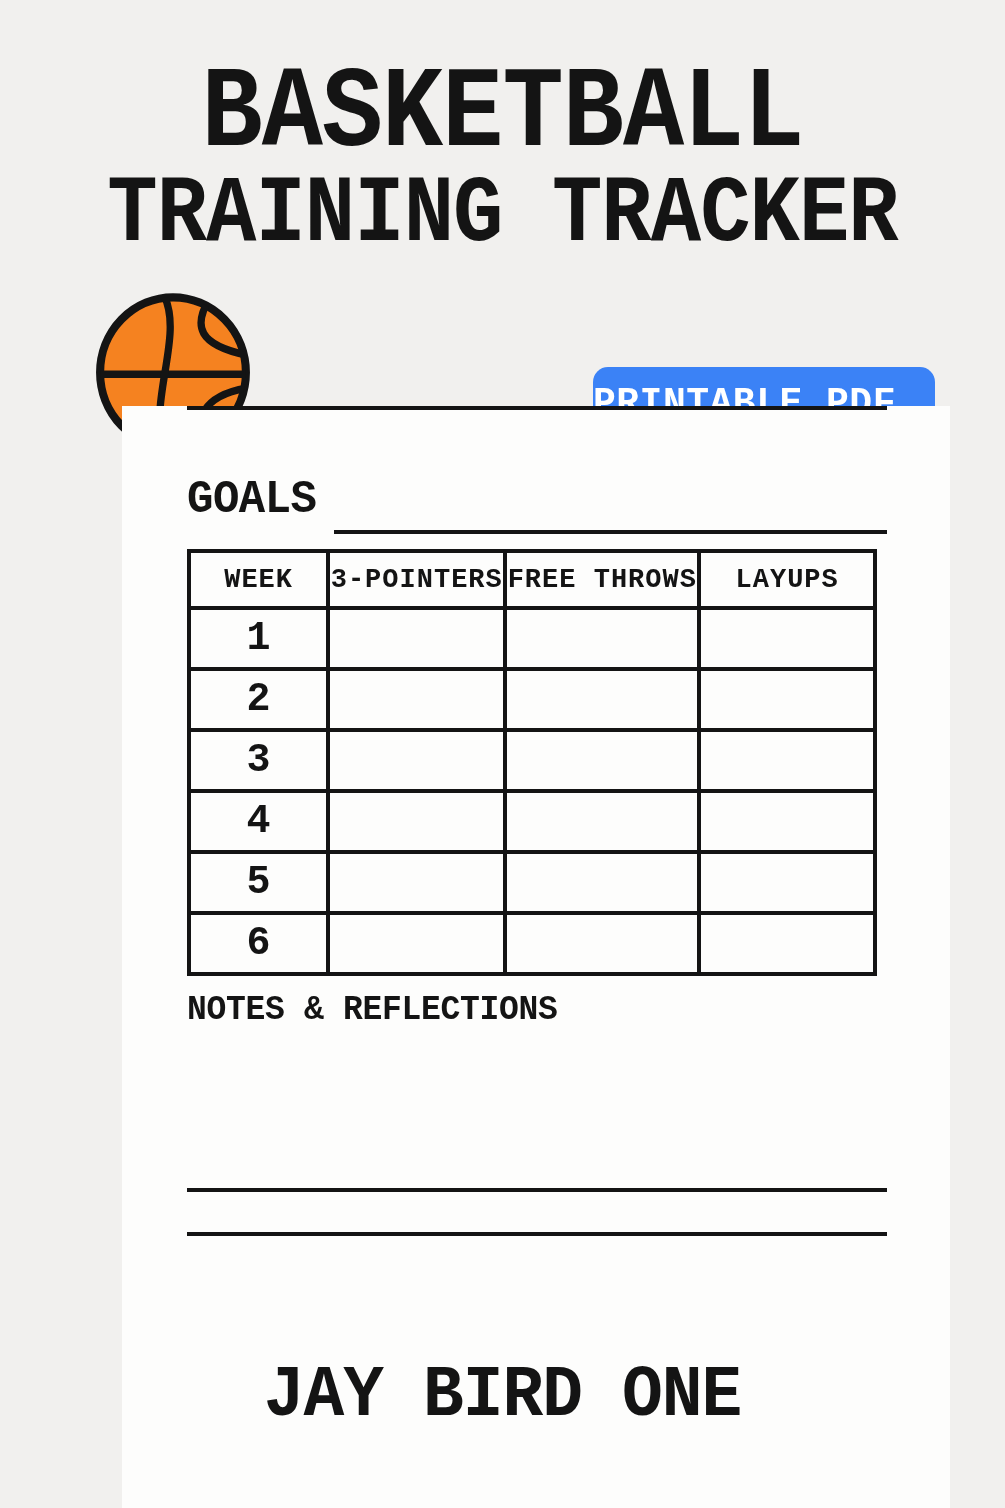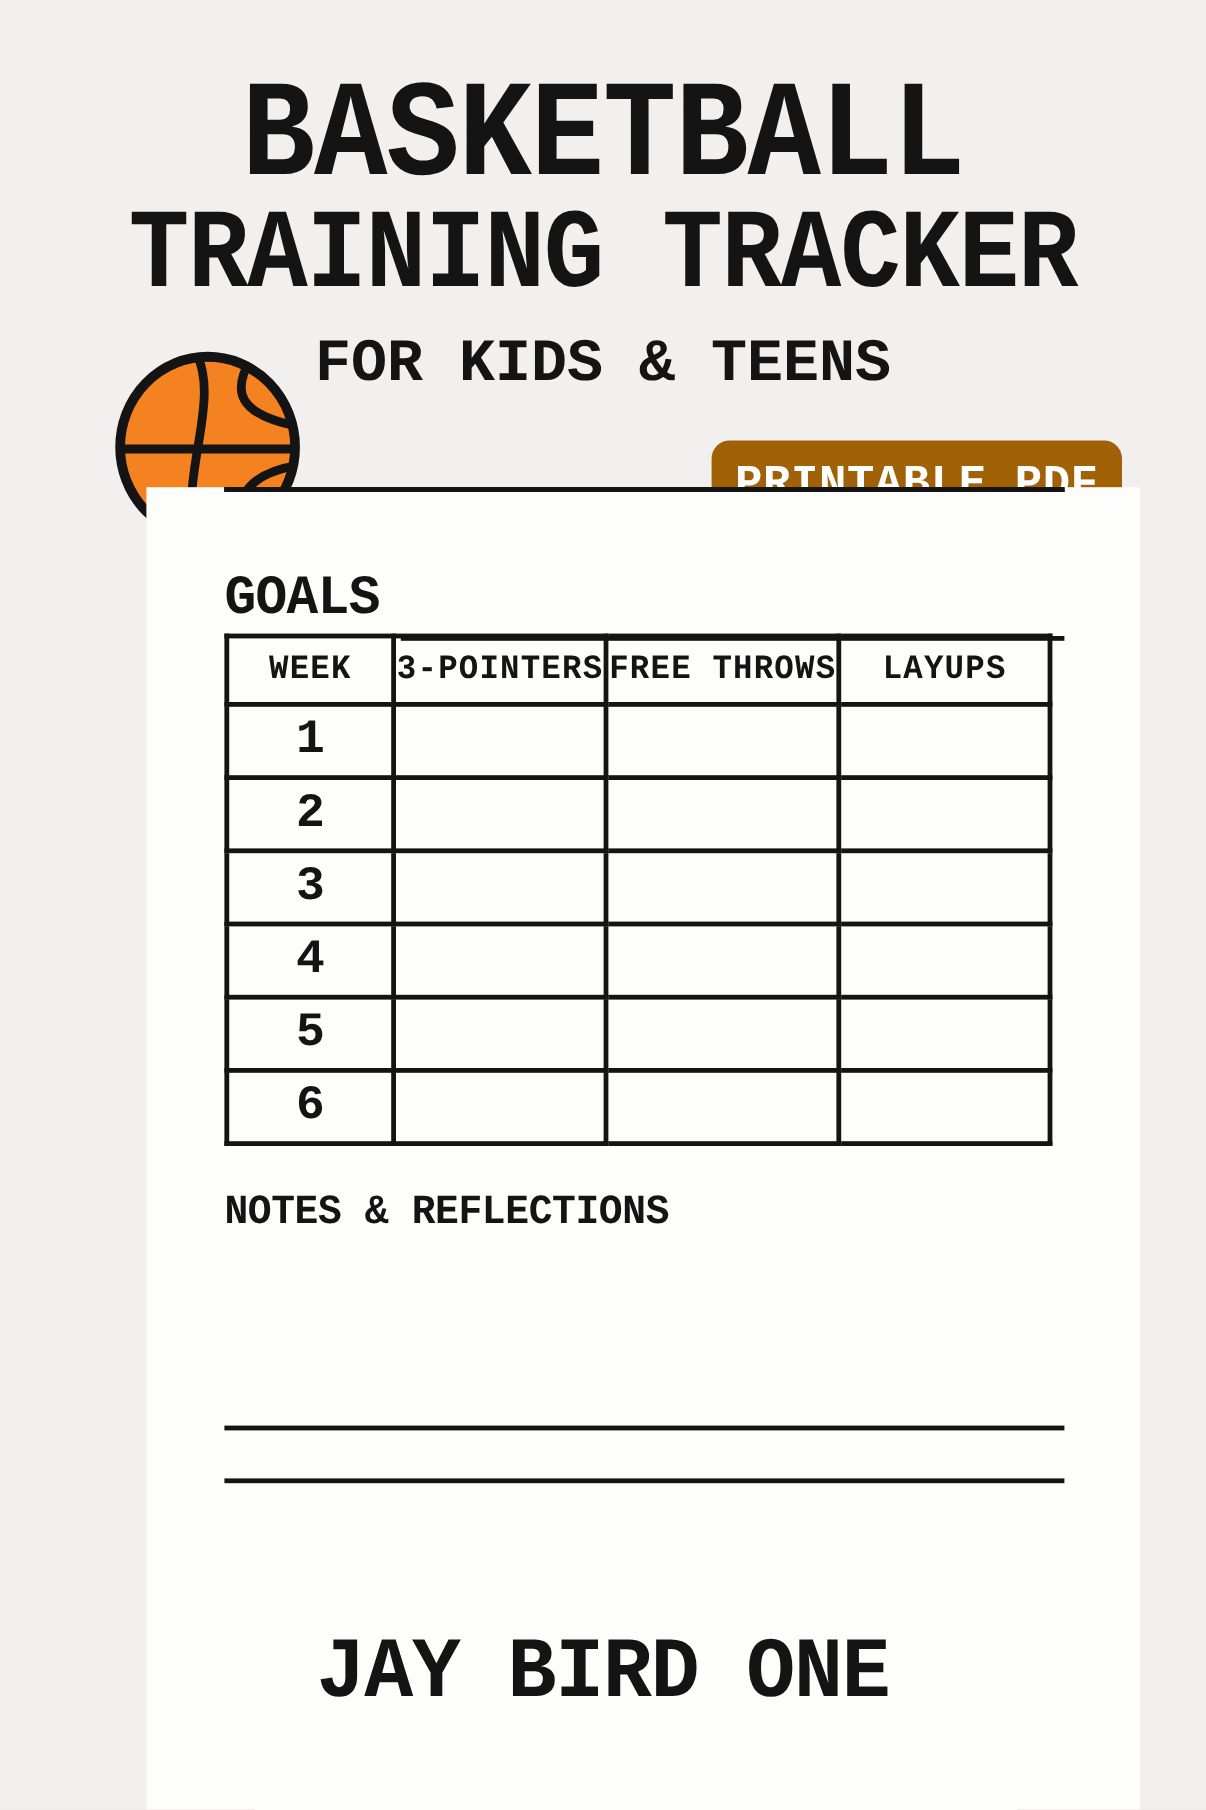--- a/index.html
+++ b/index.html
@@ -59,25 +59,24 @@
     left: 92px; top: 289px;
     width: 162px; height: 167px;
   }
   .ball svg { width: 100%; height: 100%; display: block; }
 
   
   .badge {
     position: absolute;
     left: 593px; top: 367px;
     width: 342px; height: 72px;
-    background: #a16207;
+    background: #3b82f6;
     border-radius: 15px;
     display: flex;
     align-items: center;
-    justify-content: center;
     color: #ffffff;
     font-size: 38px;
     font-weight: bold;
     letter-spacing: 0.5px;
     white-space: nowrap;
   }
 
   
   .card {
     position: absolute;
@@ -99,21 +98,21 @@
   }
   .goals-underline {
     position: absolute;
     left: 212px; top: 124px;
     width: 553px; height: 4px;
     background: #141414;
   }
 
   table.goals-table {
     position: absolute;
-    left: 65px; top: 122px;
+    left: 65px; top: 143px;
     width: 690px;
     border-collapse: collapse;
     table-layout: fixed;
   }
   table.goals-table th,
   table.goals-table td {
     border: 4px solid #141414;
     text-align: center;
     vertical-align: middle;
     font-weight: bold;
@@ -169,21 +168,20 @@
     white-space: nowrap;
   }
 </style>
 </head>
 <body>
 
 <div class="page">
 
   <div class="title-1">BASKETBALL</div>
   <div class="title-2">TRAINING TRACKER</div>
-  <div class="subtitle">FOR KIDS &amp; TEENS</div>
 
   <div class="ball">
     <svg viewBox="0 0 100 100" preserveAspectRatio="none" aria-hidden="true">
       <defs>
         <clipPath id="ballClip">
             <circle cx="50" cy="50" r="45"></circle>
           </clipPath>
       </defs>
       <circle cx="50" cy="50" r="45" fill="#f58220" stroke="#141414" stroke-width="5"></circle>
       <g clip-path="url(#ballClip)" stroke="#141414" stroke-width="4.5" fill="none">

